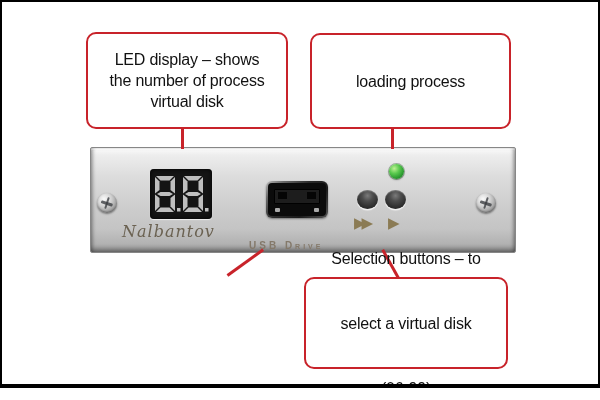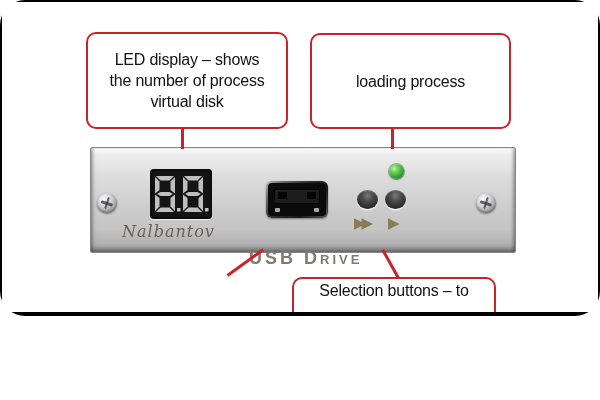--- a/index.html
+++ b/index.html
@@ -1,35 +1,35 @@
 <!DOCTYPE html>
 <html style="--callout-red: #c8232a; --frame-black: #000000; --page-bg: #ffffff; --led-on: #bfbfbf; --led-bg: #141414; --led-green: #2f9e33; --arrow-tan: #8b7b54; --brand-brown: #6b6252; --label-tan: #84796a;"><head>
 <meta charset="utf-8">
 <style>
   html,body{margin:0;padding:0;background:#ffffff;}
   #canvas{
-    position:relative;width:600px;height:316px;background:var(--page-bg,#fff);
-    font-family:"Liberation Sans",sans-serif;overflow:hidden;border-radius:25px;
+    position:relative;width:600px;height:388px;background:var(--page-bg,#fff);
+    font-family:"Liberation Sans",sans-serif;overflow:hidden;
   }
   .frame{
     position:absolute;inset:0;border:2px solid var(--frame-black,#000);
     border-bottom-width:4px;pointer-events:none;z-index:50;
   }
   
   .callout{
     position:absolute;background:#fff;border:2.5px solid var(--callout-red,#c8232a);
     border-radius:10px;display:flex;flex-direction:column;justify-content:center;
     align-items:center;text-align:center;z-index:10;
     color:#111;font-size:16px;line-height:21px;letter-spacing:-0.2px;
   }
   .callout span{display:block;}
   #co-led   {left:86px; top:32px;  width:198px;height:93px;}
   #co-green {left:310px;top:33px;  width:197px;height:92px;}
   #co-usb   {left:83px; top:276px; width:197px;height:89px;}
-  #co-sel   {left:292px;top:277px; width:200px;height:88px;gap:44px;}
+  #co-sel   {left:304px;top:277px; width:200px;height:88px;gap:44px;}
   
   .cline{position:absolute;background:var(--callout-red,#c8232a);z-index:5;}
   #line-led  {left:181px;top:123px;width:3px;height:26px;}
   #line-green{left:391px;top:124px;width:3px;height:25px;}
   #line-usb  {left:264px;top:251px;width:44px;height:3px;transform-origin:0 0;transform:rotate(144.2deg);}
   #line-sel  {left:384px;top:249px;width:33px;height:3px;transform-origin:0 0;transform:rotate(61deg);}
   
   #panel{
     position:absolute;left:90px;top:147px;width:426px;height:106px;
     background:linear-gradient(180deg,#fcfcfc 0%,#ededed 7%,#dcdcdc 28%,#cecece 55%,#c4c4c4 78%,#b2b2b2 92%,#969696 100%);
@@ -87,21 +87,21 @@
     position:absolute;top:66px;font-family:"DejaVu Sans",sans-serif;font-size:15px;
     color:var(--arrow-tan,#8b7b54);line-height:18px;
   }
   #arrow-ff{left:263px;letter-spacing:-4px;} #arrow-fw{left:297px;}
   
   #brand{
     position:absolute;left:31px;top:74px;font-family:"DejaVu Serif",serif;
     font-style:italic;font-size:16px;color:var(--brand-brown,#6b6252);letter-spacing:1px;
   }
   #product-label{
-    position:absolute;left:158px;top:100px;font-weight:bold;font-size:18px;
+    position:absolute;left:158px;top:92px;font-weight:bold;font-size:10px;
     font-variant:small-caps;letter-spacing:3px;color:var(--label-tan,#84796a);
   }
 </style>
 </head>
 <body>
 
 <div id="canvas">
   <div class="frame"></div>
 
   <div class="cline" id="line-led"></div>
@@ -112,20 +112,21 @@
   <div class="callout" id="co-led">
     <span>LED display – shows</span>
     <span>the number of process</span>
     <span>virtual disk</span>
   </div>
   <div class="callout" id="co-green">
     <span>loading process</span>
   </div>
   <div class="callout" id="co-sel">
     <span>Selection buttons – to</span>
+    <span>select a virtual disk</span>
     <span>(06-99)</span>
   </div>
 
   <div id="panel">
     <div class="screw" id="screw-left">
         <span class="cross"></span>
       </div>
     <div class="screw" id="screw-right">
         <span class="cross"></span>
       </div>

